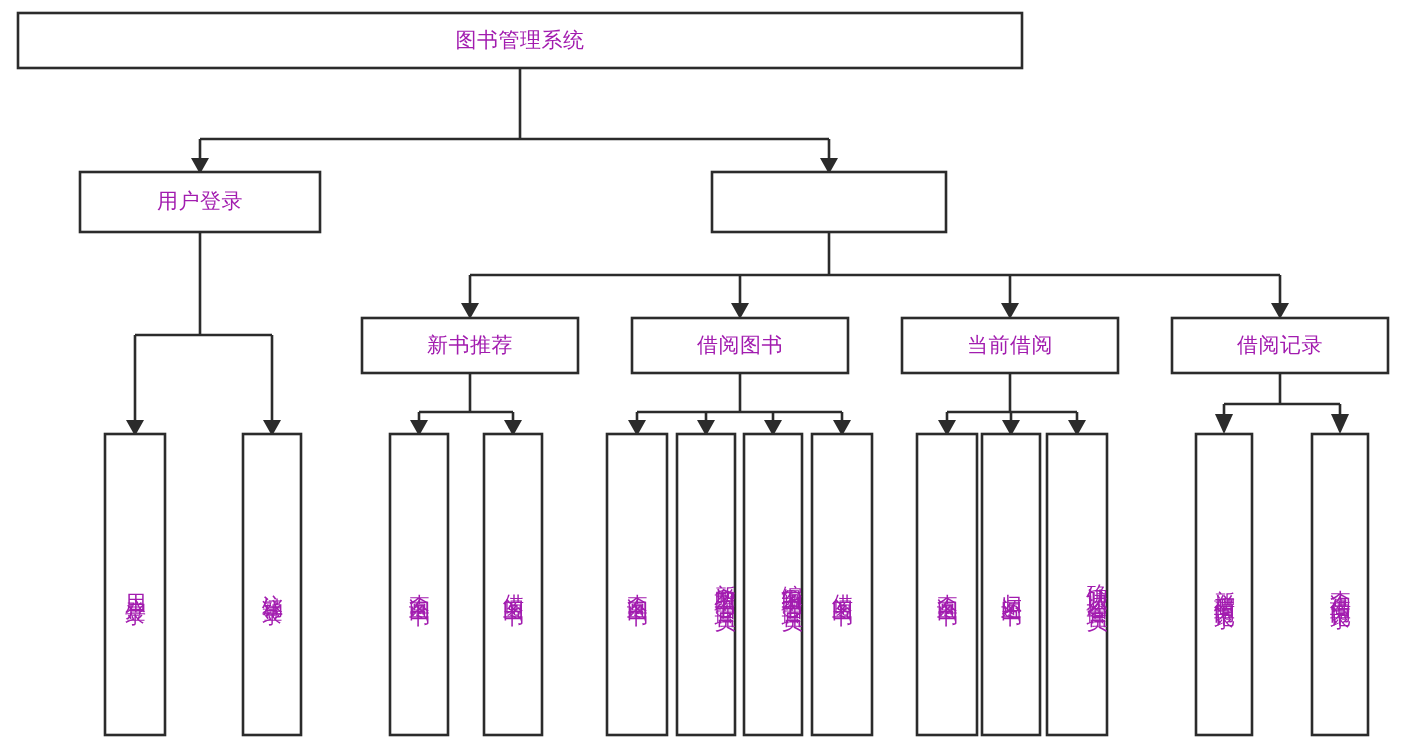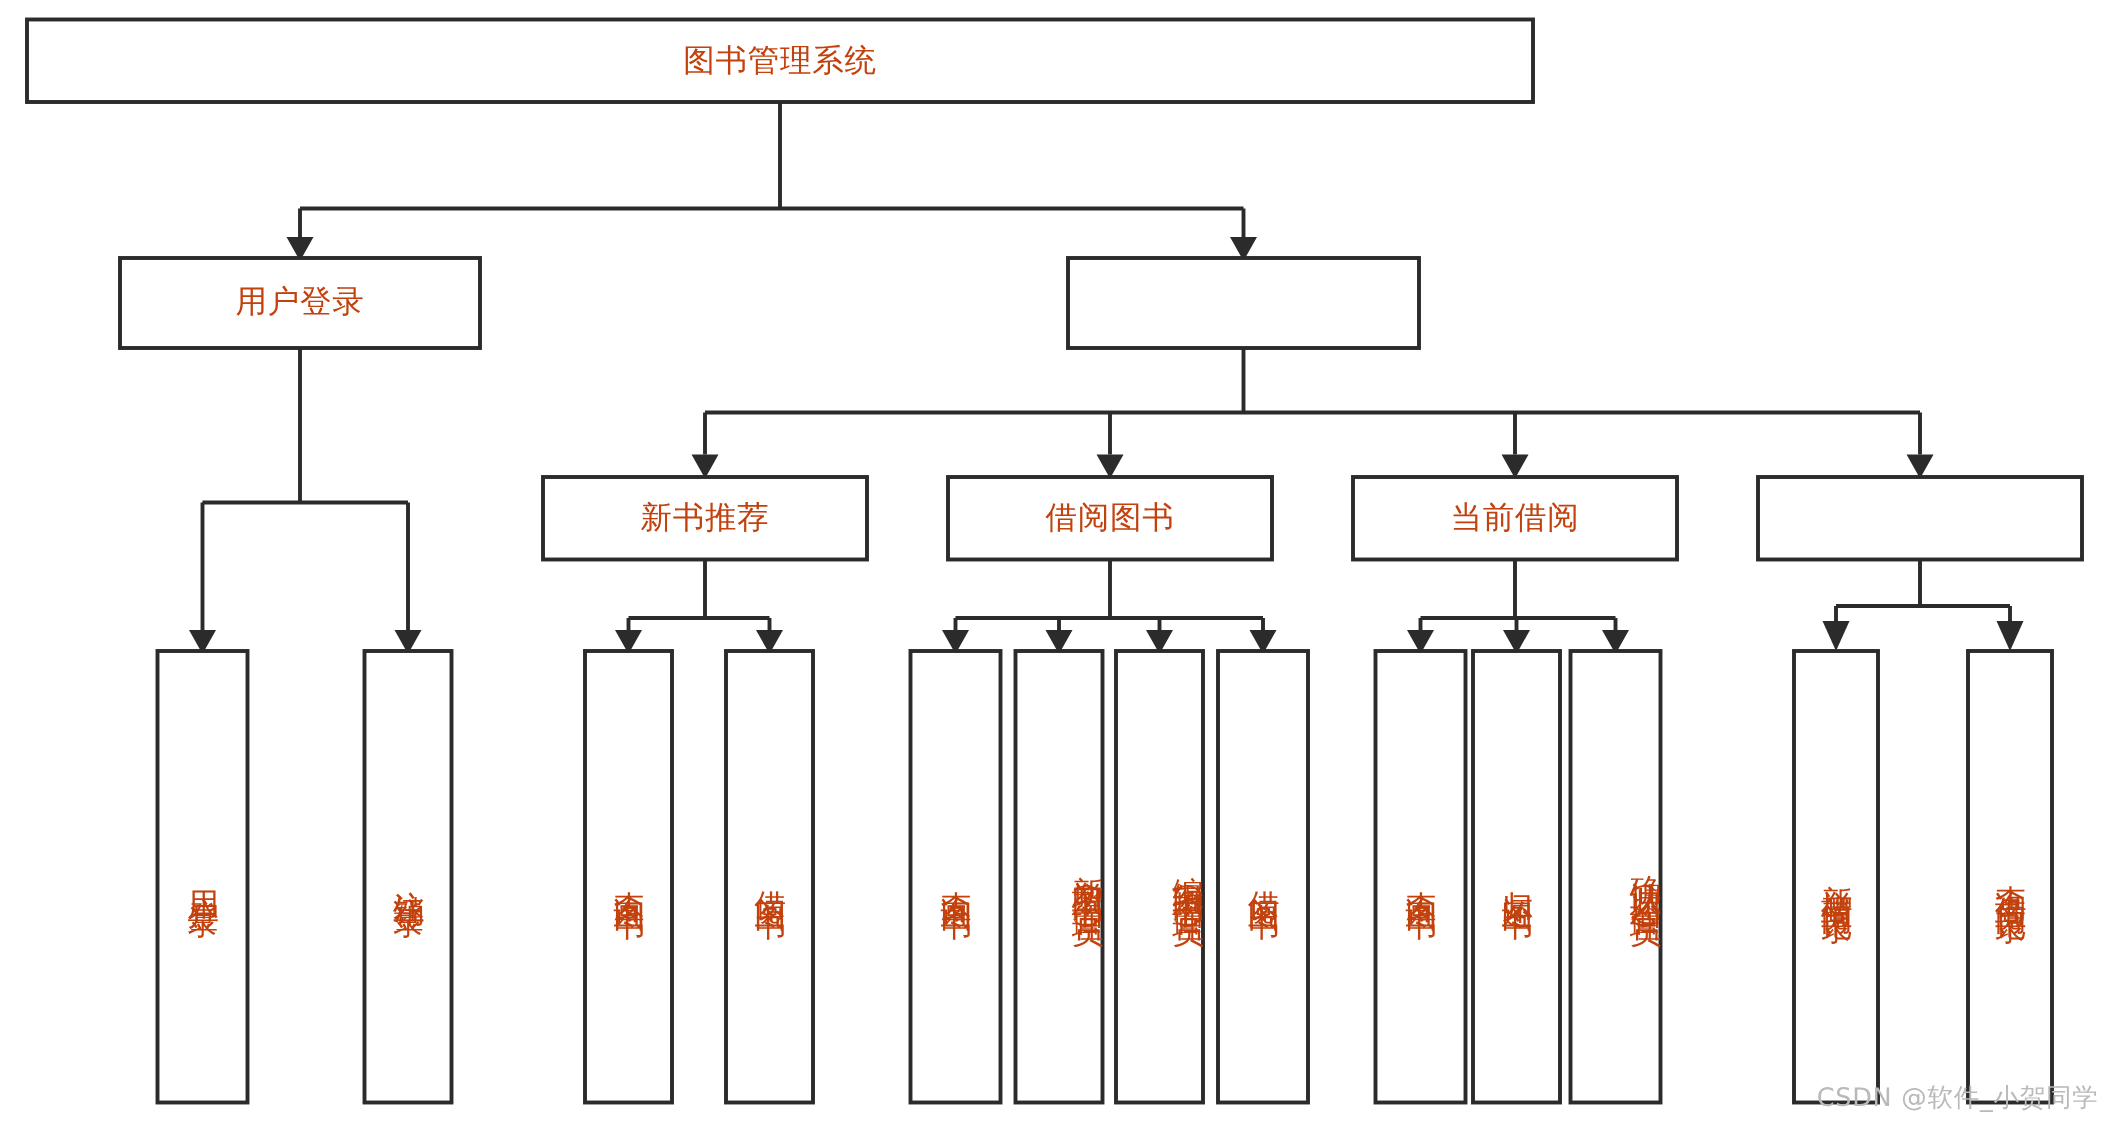--- a/index.html
+++ b/index.html
@@ -40,21 +40,21 @@
   }
   .arrow-head {
     fill: #2b2b2b;
     stroke: none;
   }
   .node-label {
     position: absolute;
     display: flex;
     align-items: center;
     justify-content: center;
-    color: #c2410c;
+    color: #a21caf;
     font-family: "DejaVu Sans", "Liberation Sans", sans-serif;
     pointer-events: none;
     box-sizing: border-box;
   }
   .node-label.horizontal {
     font-size: 21px;
     letter-spacing: 0.5px;
     line-height: 1.1;
   }
   .node-label.vertical {
@@ -191,33 +191,33 @@
     <rect class="node-rect" x="1312" y="434" width="56" height="301"></rect>
   </svg>
 
   <div class="node-label horizontal" style="left:18px; top:13px; width:1004px; height:55px;">图书管理系统</div>
 
   <div class="node-label horizontal" style="left:80px; top:172px; width:240px; height:60px;">用户登录</div>
 
   <div class="node-label horizontal" style="left:362px; top:318px; width:216px; height:55px;">新书推荐</div>
   <div class="node-label horizontal" style="left:632px; top:318px; width:216px; height:55px;">借阅图书</div>
   <div class="node-label horizontal" style="left:902px; top:318px; width:216px; height:55px;font-family:Liberation Serif, serif;">当前借阅</div>
+  <div class="node-label horizontal" style="left:1172px; top:318px; width:216px; height:55px;">借阅记录</div>
 
   <div class="node-label vertical" style="left:105px; top:434px; width:60px; height:301px;">用户登录</div>
   <div class="node-label vertical" style="left:243px; top:434px; width:58px; height:301px;">注销登录</div>
 
   <div class="node-label vertical" style="left:390px; top:434px; width:58px; height:301px;">查询图书</div>
   <div class="node-label vertical" style="left:484px; top:434px; width:58px; height:301px;">借阅图书</div>
 
   <div class="node-label vertical" style="left:607px; top:434px; width:60px; height:301px;">查询图书</div>
   <div class="node-label vertical" style="left:677px; top:440px; width:58px; height:290px; align-items:flex-start;">新增图书（管理员）</div>
   <div class="node-label vertical" style="left:744px; top:440px; width:58px; height:290px; align-items:flex-start;">编辑图书（管理员）</div>
   <div class="node-label vertical" style="left:812px; top:434px; width:60px; height:301px;">借阅图书</div>
 
   <div class="node-label vertical" style="left:917px; top:434px; width:60px; height:301px;">查询图书</div>
   <div class="node-label vertical" style="left:982px; top:434px; width:58px; height:301px;">归还图书</div>
   <div class="node-label vertical" style="left:1047px; top:440px; width:60px; height:290px; align-items:flex-start;">确认归还（管理员）</div>
 
   <div class="node-label vertical" style="left:1196px; top:434px; width:56px; height:301px;">新增借阅记录</div>
   <div class="node-label vertical" style="left:1312px; top:434px; width:56px; height:301px;">查询借阅记录</div>
 
-  <div id="watermark">CSDN @软件_小贺同学</div>
 </div>
 
 </body></html>

